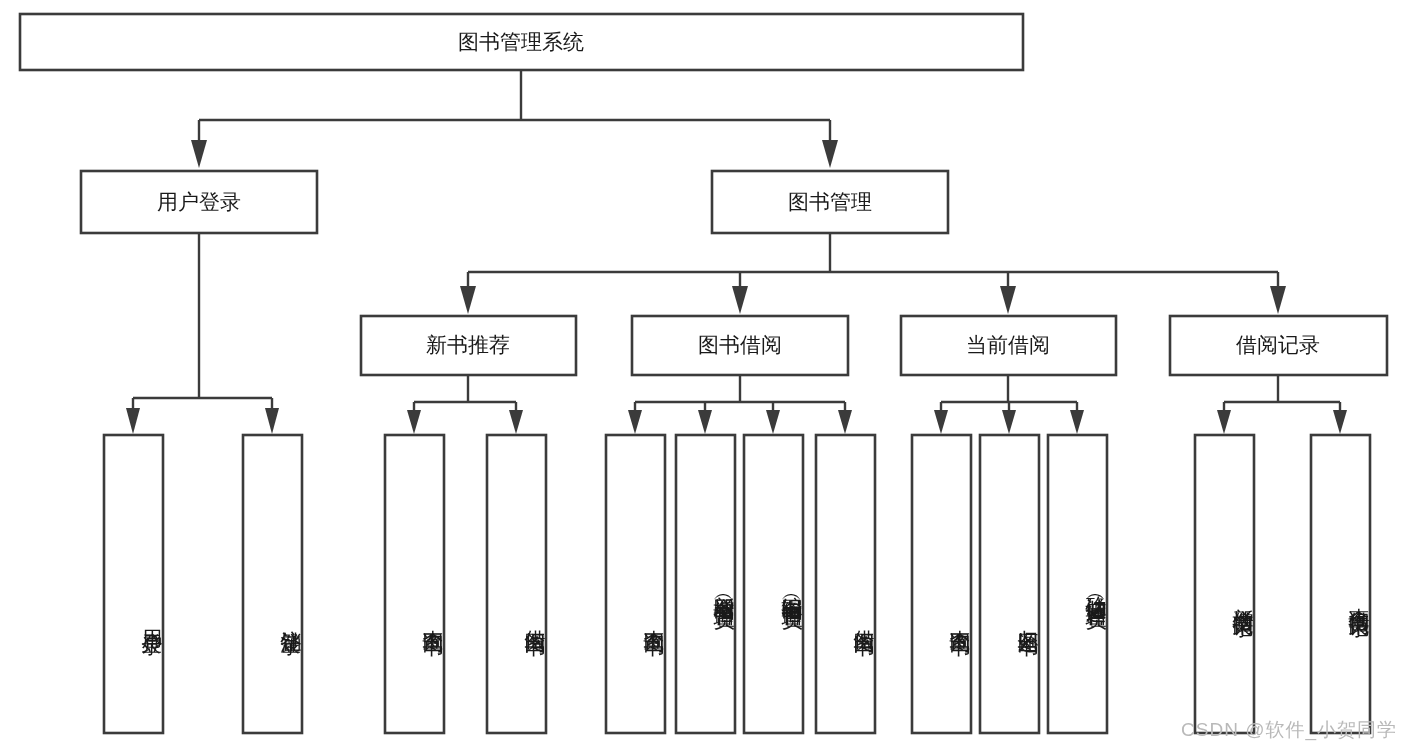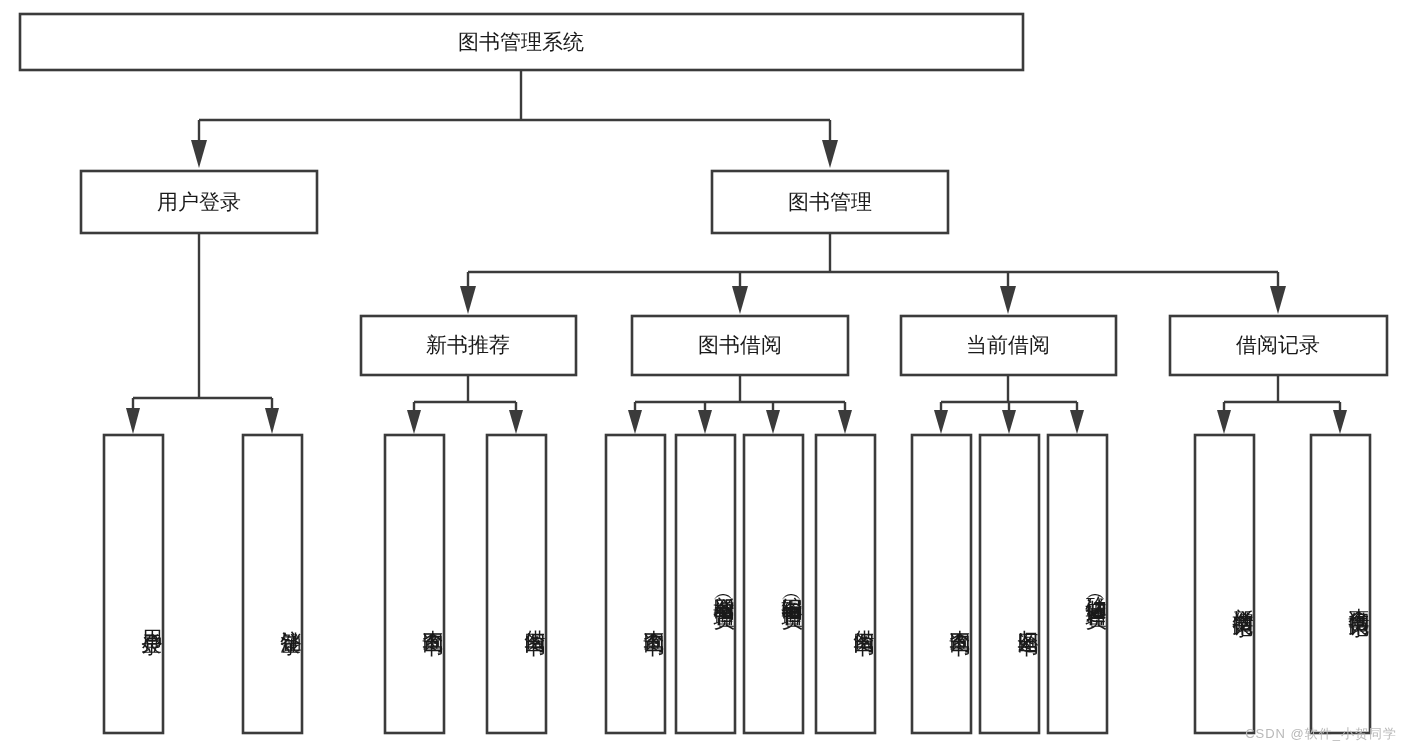--- a/index.html
+++ b/index.html
@@ -63,21 +63,21 @@
     justify-content: center;
     box-sizing: border-box;
     pointer-events: none;
     user-select: none;
   }
   .watermark {
     position: absolute;
     right: 8px;
     bottom: 4px;
     font-family: "Liberation Sans", "DejaVu Sans", sans-serif;
-    font-size: 13px;
+    font-size: 19px;
     color: #b9b9b9;
     letter-spacing: 1px;
     white-space: pre;
   }
 </style>
 </head>
 <body>
 
 <div id="diagram-root">
 

